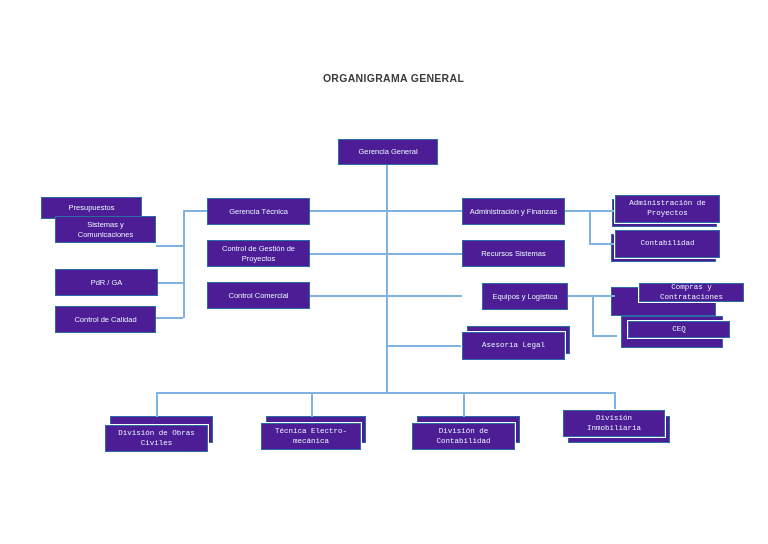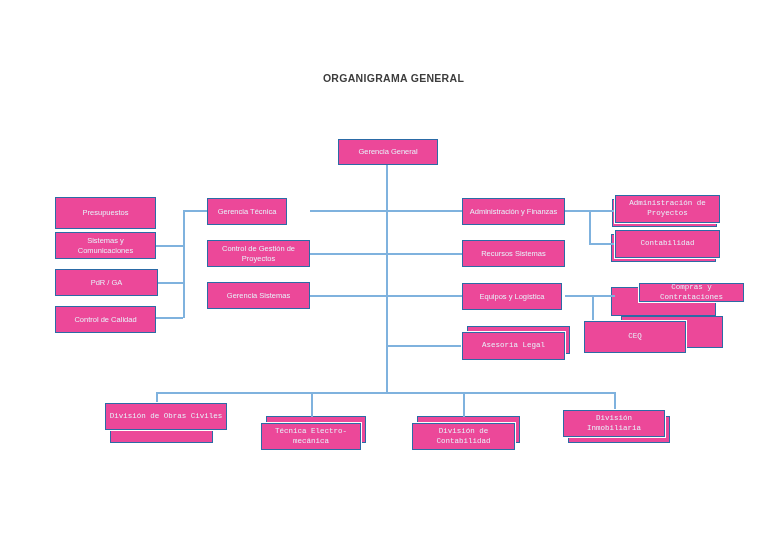--- a/index.html
+++ b/index.html
@@ -1,20 +1,20 @@
 <!DOCTYPE html>
 <html><head>
 <meta charset="utf-8">
 <style>
   html,body{margin:0;padding:0;}
   body{width:768px;height:544px;position:relative;background:#ffffff;overflow:hidden;
        font-family:"Liberation Sans", sans-serif;}
   .title{position:absolute;top:72px;left:0;width:100%;text-align:center;text-indent:19px;
          font-size:10.5px;font-weight:bold;color:#3d3d3d;letter-spacing:0.3px;}
-  .box{position:absolute;background:#ec4899;border:1.5px solid #2b6ba6;color:#e7f0f9;
+  .box{position:absolute;background:#4c1d95;border:1.5px solid #2b6ba6;color:#e7f0f9;
        font-size:7.5px;line-height:1.3;display:flex;align-items:center;justify-content:center;
        text-align:center;box-sizing:border-box;padding:1px 3px;z-index:2;}
   .box.back{z-index:0;box-shadow:none;}
   .box.front{box-shadow:0 0 0 1px #ffffff;font-family:Liberation Mono, monospace;}
   .hline{position:absolute;height:1.5px;background:#7fb2de;z-index:1;}
   .vline{position:absolute;width:1.5px;background:#7fb2de;z-index:1;}
 </style>
 </head>
 <body>
 
@@ -51,35 +51,35 @@
 <div class="box back" style="left:611px;top:234px;width:105px;height:28px"></div>
 <div class="box back" style="left:611px;top:287px;width:105px;height:29px"></div>
 <div class="box back" style="left:621px;top:316px;width:102px;height:32px"></div>
 <div class="box back" style="left:110px;top:416px;width:103px;height:27px"></div>
 <div class="box back" style="left:266px;top:416px;width:100px;height:27px"></div>
 <div class="box back" style="left:417px;top:416px;width:103px;height:27px"></div>
 <div class="box back" style="left:568px;top:416px;width:102px;height:27px"></div>
 
 <div class="box" style="left:338px;top:139px;width:100px;height:26px">Gerencia General</div>
 
-<div class="box" style="left:55px;top:197px;width:101px;height:32px">Presupuestos</div>
-<div class="box" style="left:55px;top:232px;width:101px;height:27px">Sistemas y Comunicaciones</div>
+<div class="box" style="left:41px;top:197px;width:101px;height:22px">Presupuestos</div>
+<div class="box" style="left:55px;top:216px;width:101px;height:27px">Sistemas y Comunicaciones</div>
 <div class="box" style="left:55px;top:269px;width:103px;height:27px">PdR / GA</div>
 <div class="box" style="left:55px;top:306px;width:101px;height:27px">Control de Calidad</div>
 
-<div class="box" style="left:207px;top:198px;width:80px;height:27px">Gerencia Técnica</div>
+<div class="box" style="left:207px;top:198px;width:103px;height:27px">Gerencia Técnica</div>
 <div class="box" style="left:207px;top:240px;width:103px;height:27px">Control de Gestión de Proyectos</div>
-<div class="box" style="left:207px;top:282px;width:103px;height:27px">Gerencia Sistemas</div>
+<div class="box" style="left:207px;top:282px;width:103px;height:27px">Control Comercial</div>
 
 <div class="box" style="left:462px;top:198px;width:103px;height:27px">Administración y Finanzas</div>
 <div class="box" style="left:462px;top:240px;width:103px;height:27px">Recursos Sistemas</div>
-<div class="box" style="left:462px;top:283px;width:100px;height:27px">Equipos y Logística</div>
+<div class="box" style="left:482px;top:283px;width:86px;height:27px">Equipos y Logística</div>
 <div class="box front" style="left:462px;top:332px;width:103px;height:28px">Asesoría Legal</div>
 
 <div class="box front" style="left:615px;top:195px;width:105px;height:28px">Administración de Proyectos</div>
 <div class="box front" style="left:615px;top:230px;width:105px;height:28px">Contabilidad</div>
 <div class="box front" style="left:639px;top:283px;width:105px;height:19px">Compras y Contrataciones</div>
-<div class="box front" style="left:584px;top:321px;width:102px;height:32px">CEQ</div>
+<div class="box front" style="left:628px;top:321px;width:102px;height:17px">CEQ</div>
 
-<div class="box front" style="left:105px;top:403px;width:122px;height:27px">División de Obras Civiles</div>
+<div class="box front" style="left:105px;top:425px;width:103px;height:27px">División de Obras Civiles</div>
 <div class="box front" style="left:261px;top:423px;width:100px;height:27px">Técnica Electro-mecánica</div>
 <div class="box front" style="left:412px;top:423px;width:103px;height:27px">División de Contabilidad</div>
 <div class="box front" style="left:563px;top:410px;width:102px;height:27px">División Inmobiliaria</div>
 
 </body></html>

